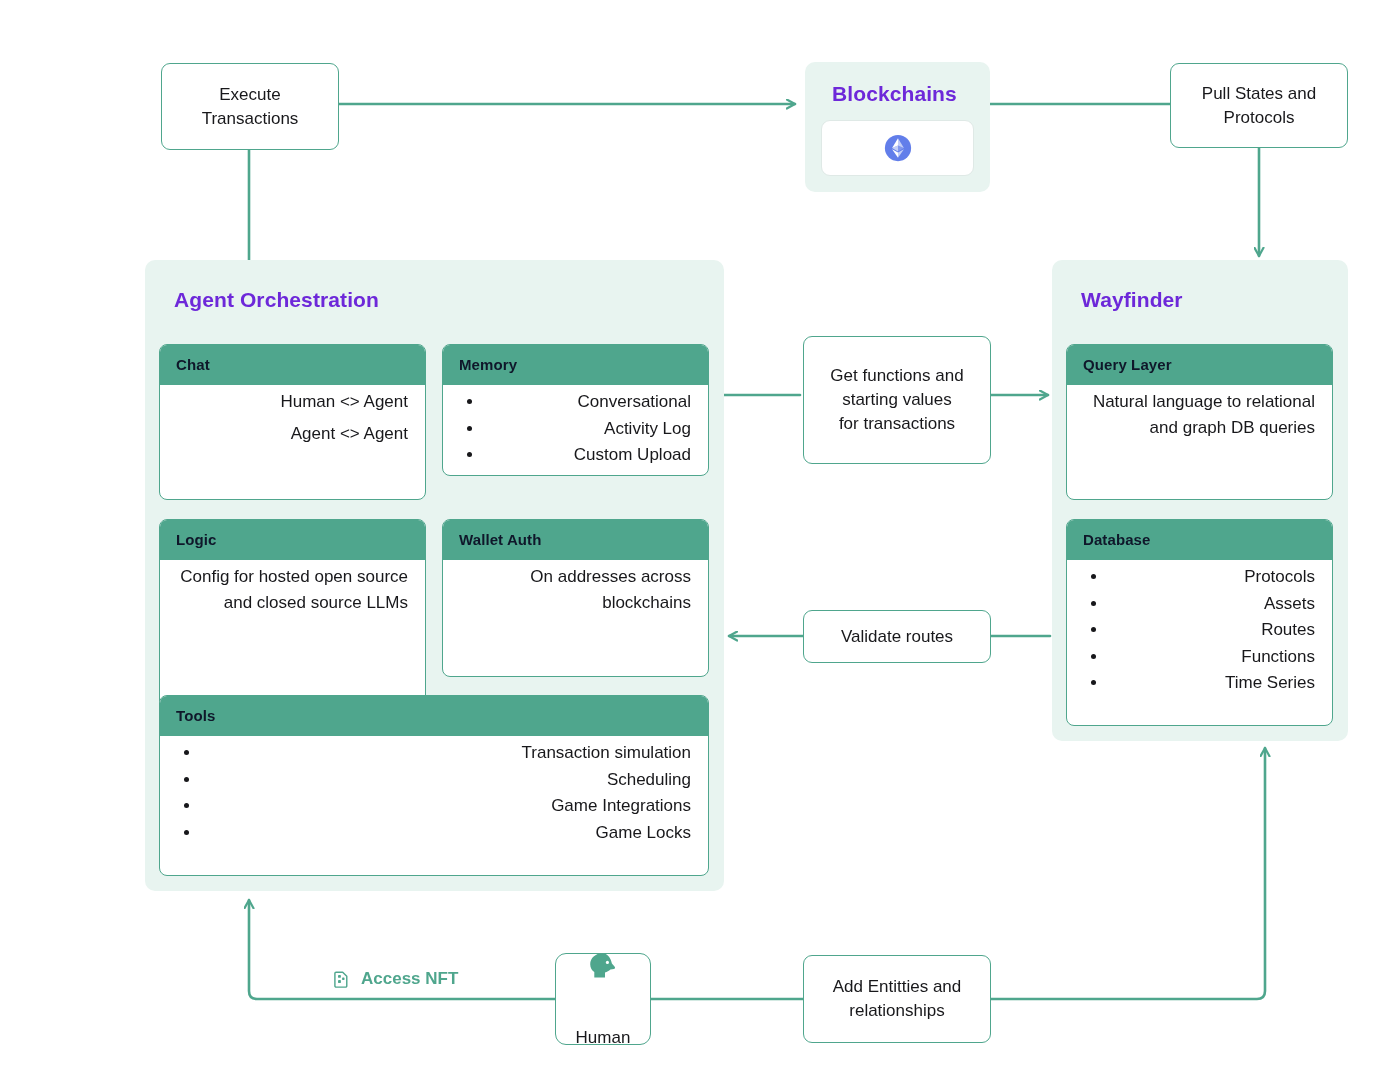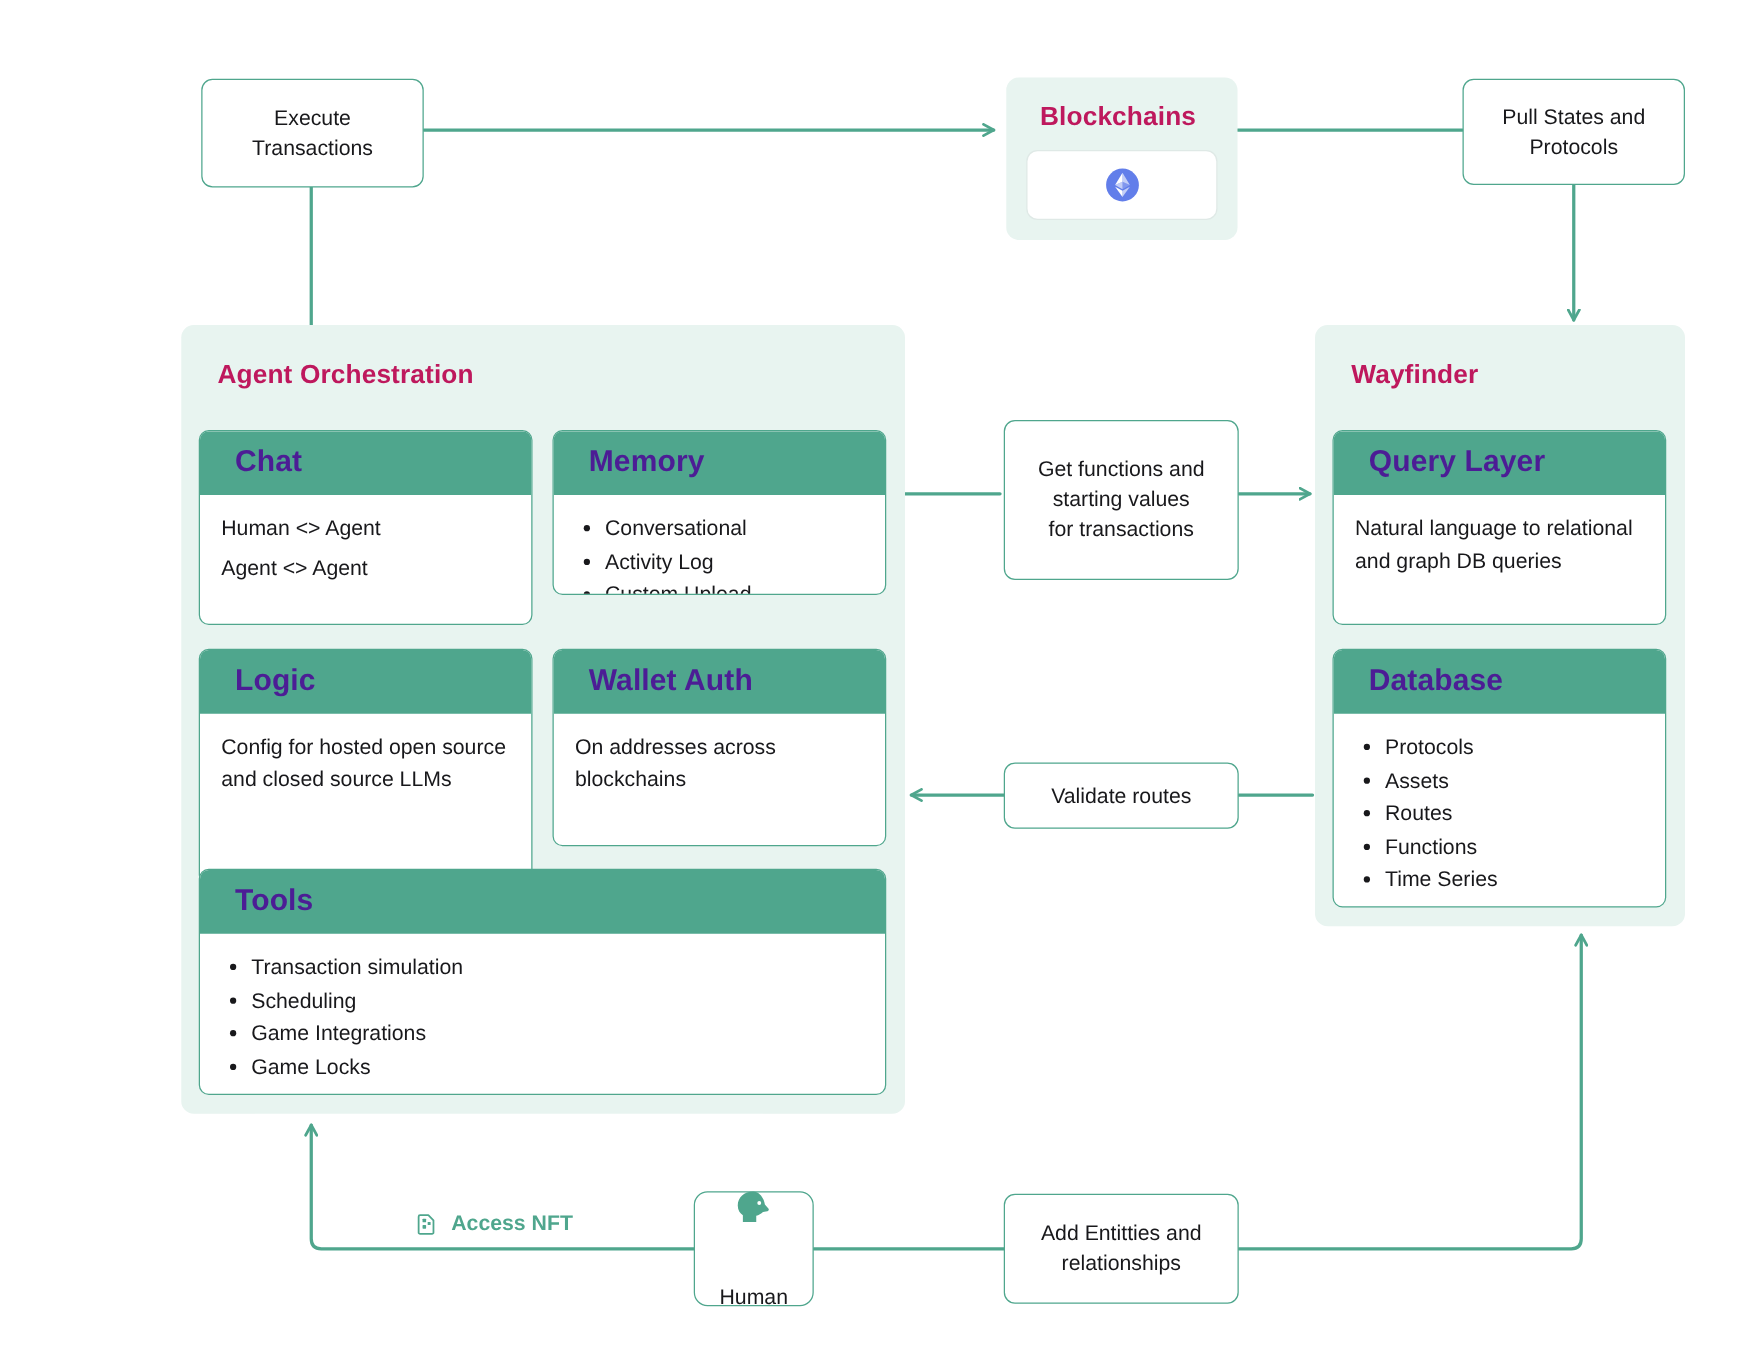--- a/index.html
+++ b/index.html
@@ -32,49 +32,50 @@
   .panel {
     position: absolute;
     background: #e8f4f0;
     border-radius: 10px;
     box-sizing: border-box;
   }
   .panel-title {
     position: absolute;
     font-size: 21px;
     font-weight: bold;
-    color: #be185d;
+    color: #6d28d9;
     letter-spacing: 0.1px;
     white-space: nowrap;
   }
 
   
   .card {
     position: absolute;
     background: #ffffff;
     border: 1.6px solid #4fa68d;
     border-radius: 8px;
     box-sizing: border-box;
     overflow: hidden;
   }
   .card-head {
     background: #4fa68d;
-    color: #4c1d95;
-    font-size: 24px;
+    color: #0f172a;
+    font-size: 15px;
     font-weight: bold;
-    padding: 11px 16px 12px 28px;
+    padding: 11px 16px 12px 16px;
     box-sizing: border-box;
     letter-spacing: 0.1px;
   }
   .card-body {
-    padding: 14px 17px 14px 17px;
+    padding: 4px 17px 14px 17px;
     box-sizing: border-box;
     color: #18181b;
     font-size: 17px;
     line-height: 1.50;
+    text-align: right;
   }
   .card-body p {
     margin: 0 0 6px 0;
   }
   .card-body p:last-child { margin-bottom: 0; }
   .card-body ul {
     margin: 0;
     padding-left: 24px;
     list-style: disc;
   }

